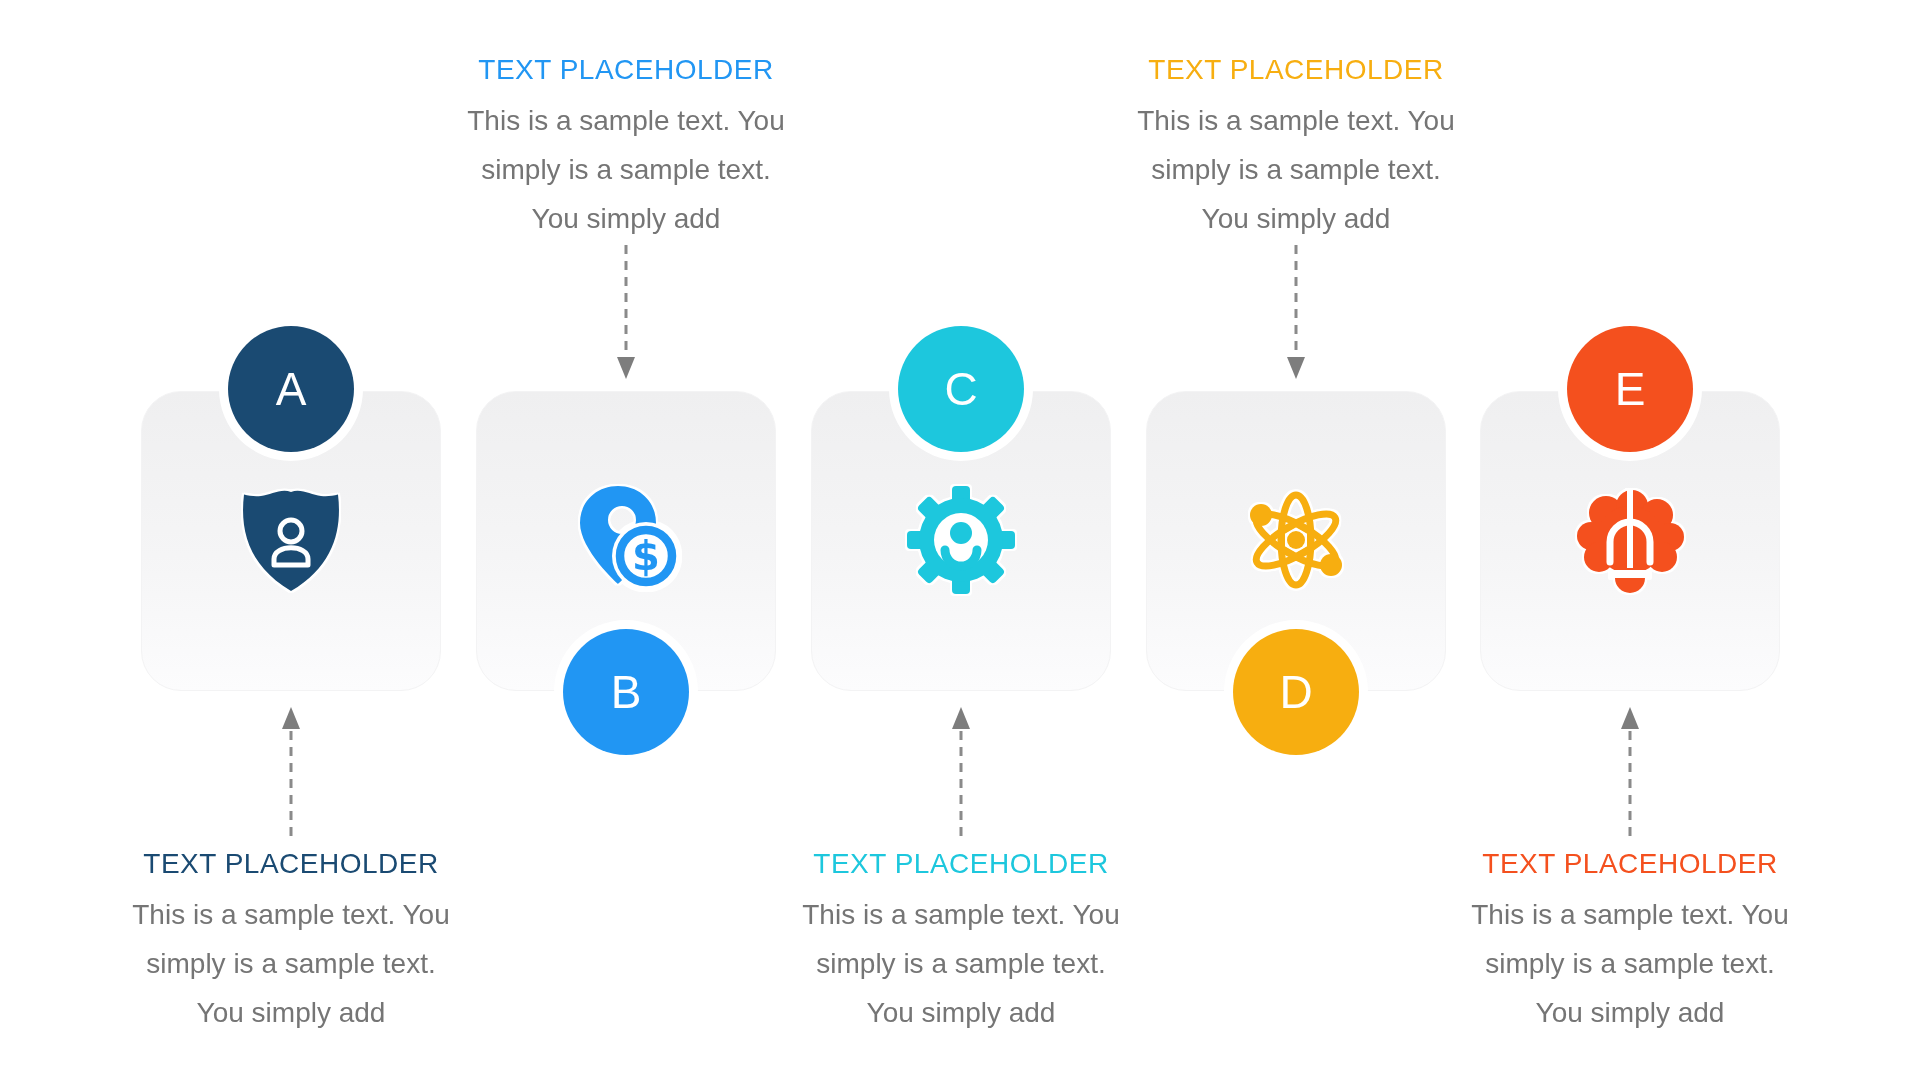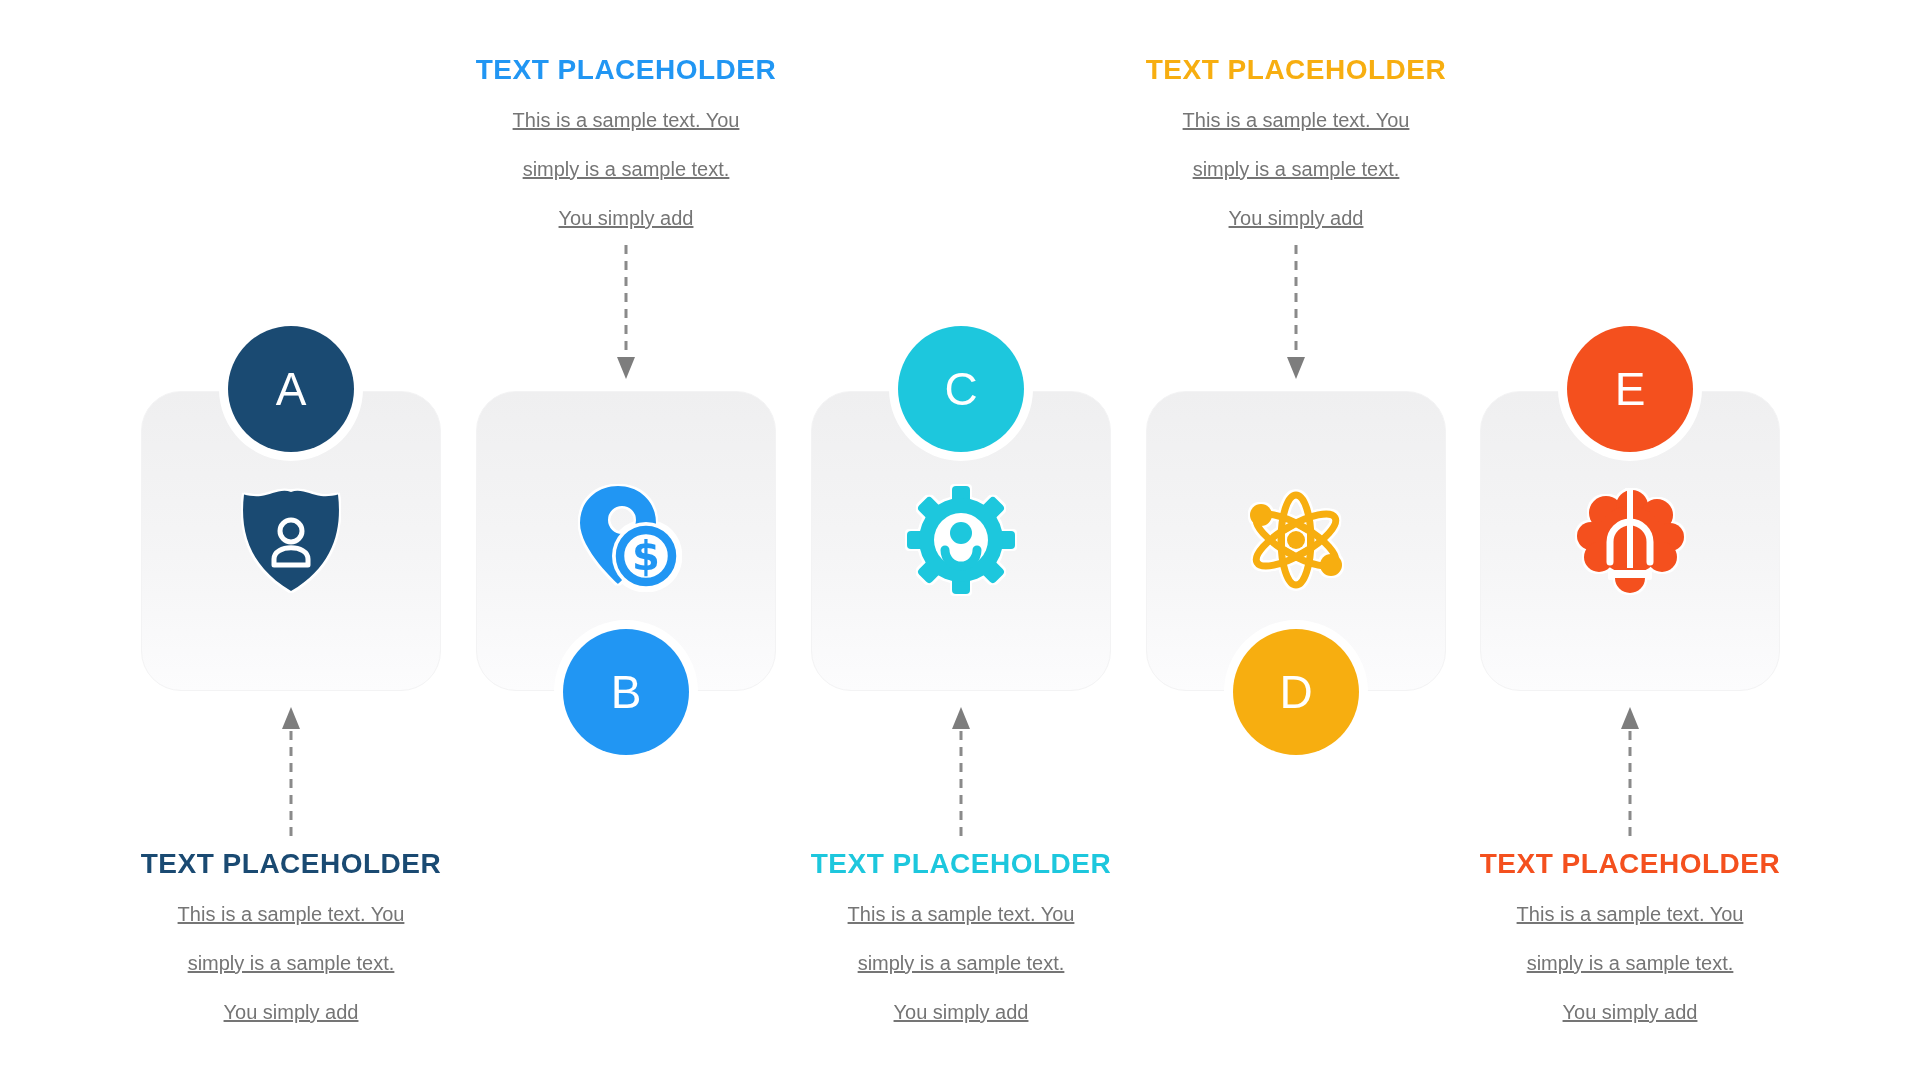--- a/index.html
+++ b/index.html
@@ -32,24 +32,24 @@
   .icon svg{display:block;width:112px;height:112px;color:var(--accent);}
 
   .arrow{position:absolute;left:164px;width:22px;height:140px;}
   .arrow-down{top:243px;}
   .arrow-up{top:705px;}
 
   .text-block{position:absolute;left:0;width:350px;text-align:center;}
   .text-top{top:54px;}
   .text-bottom{top:848px;}
   .title{
-    font-size:28px;font-weight:bold;line-height:32px;color:var(--accent);
+    font-size:28px;font-weight:normal;line-height:32px;color:var(--accent);
     letter-spacing:0.5px;
   }
-  .body{margin-top:10px;font-size:20px;line-height:49px;color:#757575;font-weight:400;text-decoration:underline;}
+  .body{margin-top:10px;font-size:28px;line-height:49px;color:#757575;font-weight:400;}
 </style>
 </head>
 <body>
 
 <div class="column c0" style="--accent: #1A4A72;">
   <div class="card"></div>
   <div class="badge badge-top">
     <span>A</span>
   </div>
   <div class="icon">

